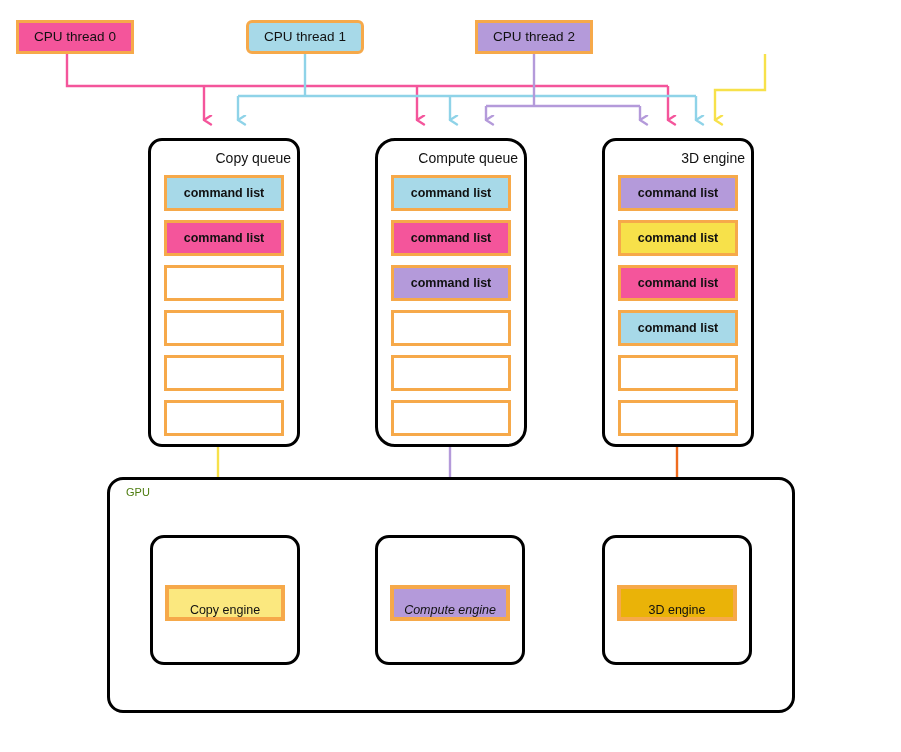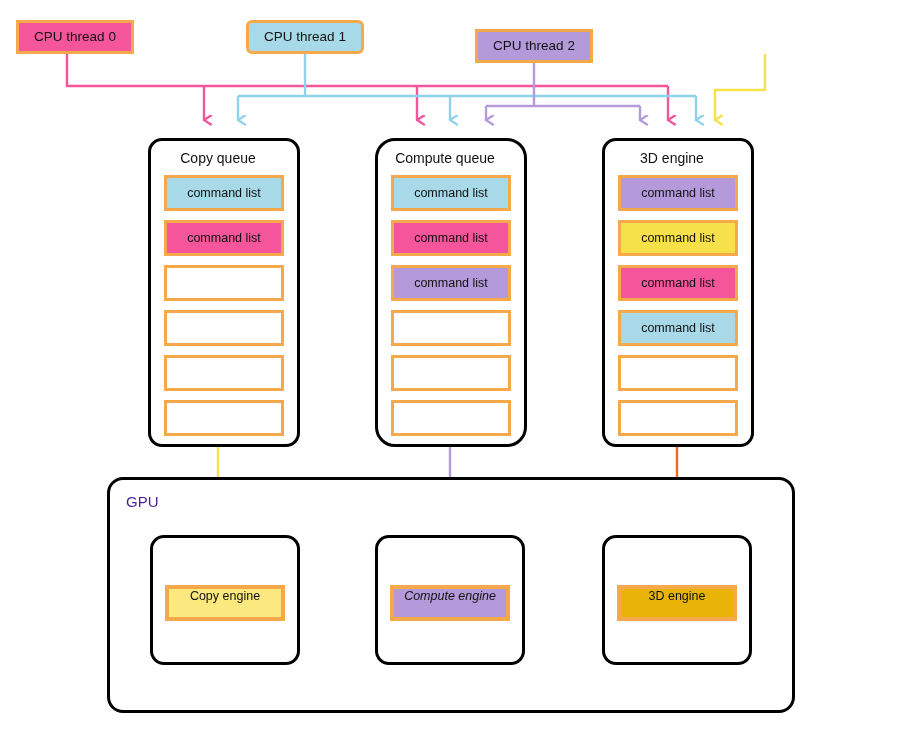--- a/index.html
+++ b/index.html
@@ -17,45 +17,45 @@
     display:flex;align-items:center;justify-content:center;
     font-size:13.5px;line-height:1;
     color:#111;
   }
 
   .queue{
     position:absolute;box-sizing:border-box;
     background:#fff;border:3px solid #000;border-radius:14px;
   }
   .queue-title{
-    position:absolute;left:0;right:12px;top:9px;
-    text-align:center;font-size:14px;color:#111;
+    position:absolute;left:0;right:6px;top:9px;
+    text-align:right;font-size:14px;color:#111;
   }
   .slots{position:absolute;left:0;right:0;top:34px;}
   .slot{
     box-sizing:border-box;height:36px;margin:0 auto 9px auto;width:120px;
     border:3px solid #f6a94a;background:#ffffff;
     display:flex;align-items:center;justify-content:center;
-    font-size:12.5px;color:#111;
+    font-size:12.5px;color:#111;font-weight:bold;
   }
 
   .gpu{
     position:absolute;box-sizing:border-box;
     background:#fff;border:3px solid #000;border-radius:16px;
   }
-  .gpu-title{position:absolute;left:16px;top:13px;font-size:15px;color:#4c1d95;}
+  .gpu-title{position:absolute;left:16px;top:6px;font-size:11px;color:#4d7c0f;}
 
   .engine-box{
     position:absolute;box-sizing:border-box;
     background:#fff;border:3px solid #000;border-radius:14px;
   }
   .engine-chip{
     position:absolute;box-sizing:border-box;
     border:4px solid #f6a94a;
-    display:flex;align-items:flex-start;justify-content:center;
+    display:flex;align-items:flex-end;justify-content:center;
     font-size:12.5px;color:#111;
   }
 </style>
 </head>
 <body>
 
 <div id="stage">
 
   <svg class="wires" viewBox="0 0 901 752">
     <defs>
@@ -121,21 +121,21 @@
 
     </g>
   </svg>
 
   <div class="cpu-thread" style="left:16px;top:20px;width:118px;height:34px;background:#f4559b;">
     <span>CPU thread 0</span>
   </div>
   <div class="cpu-thread" style="left:246px;top:20px;width:118px;height:34px;background:#a7d9e8;border-radius:6px;">
     <span>CPU thread 1</span>
   </div>
-  <div class="cpu-thread" style="left:475px;top:20px;width:118px;height:34px;background:#b49ada;margin-top:9px;">
+  <div class="cpu-thread" style="left:475px;top:20px;width:118px;height:34px;background:#b49ada;">
     <span>CPU thread 2</span>
   </div>
 
   <div class="queue" style="left:148px;top:138px;width:152px;height:309px;">
     <div class="queue-title">Copy queue</div>
     <div class="slots">
       <div class="slot" style="background:#a7d9e8;">
         <span>command list</span>
       </div>
       <div class="slot" style="background:#f4559b;">

